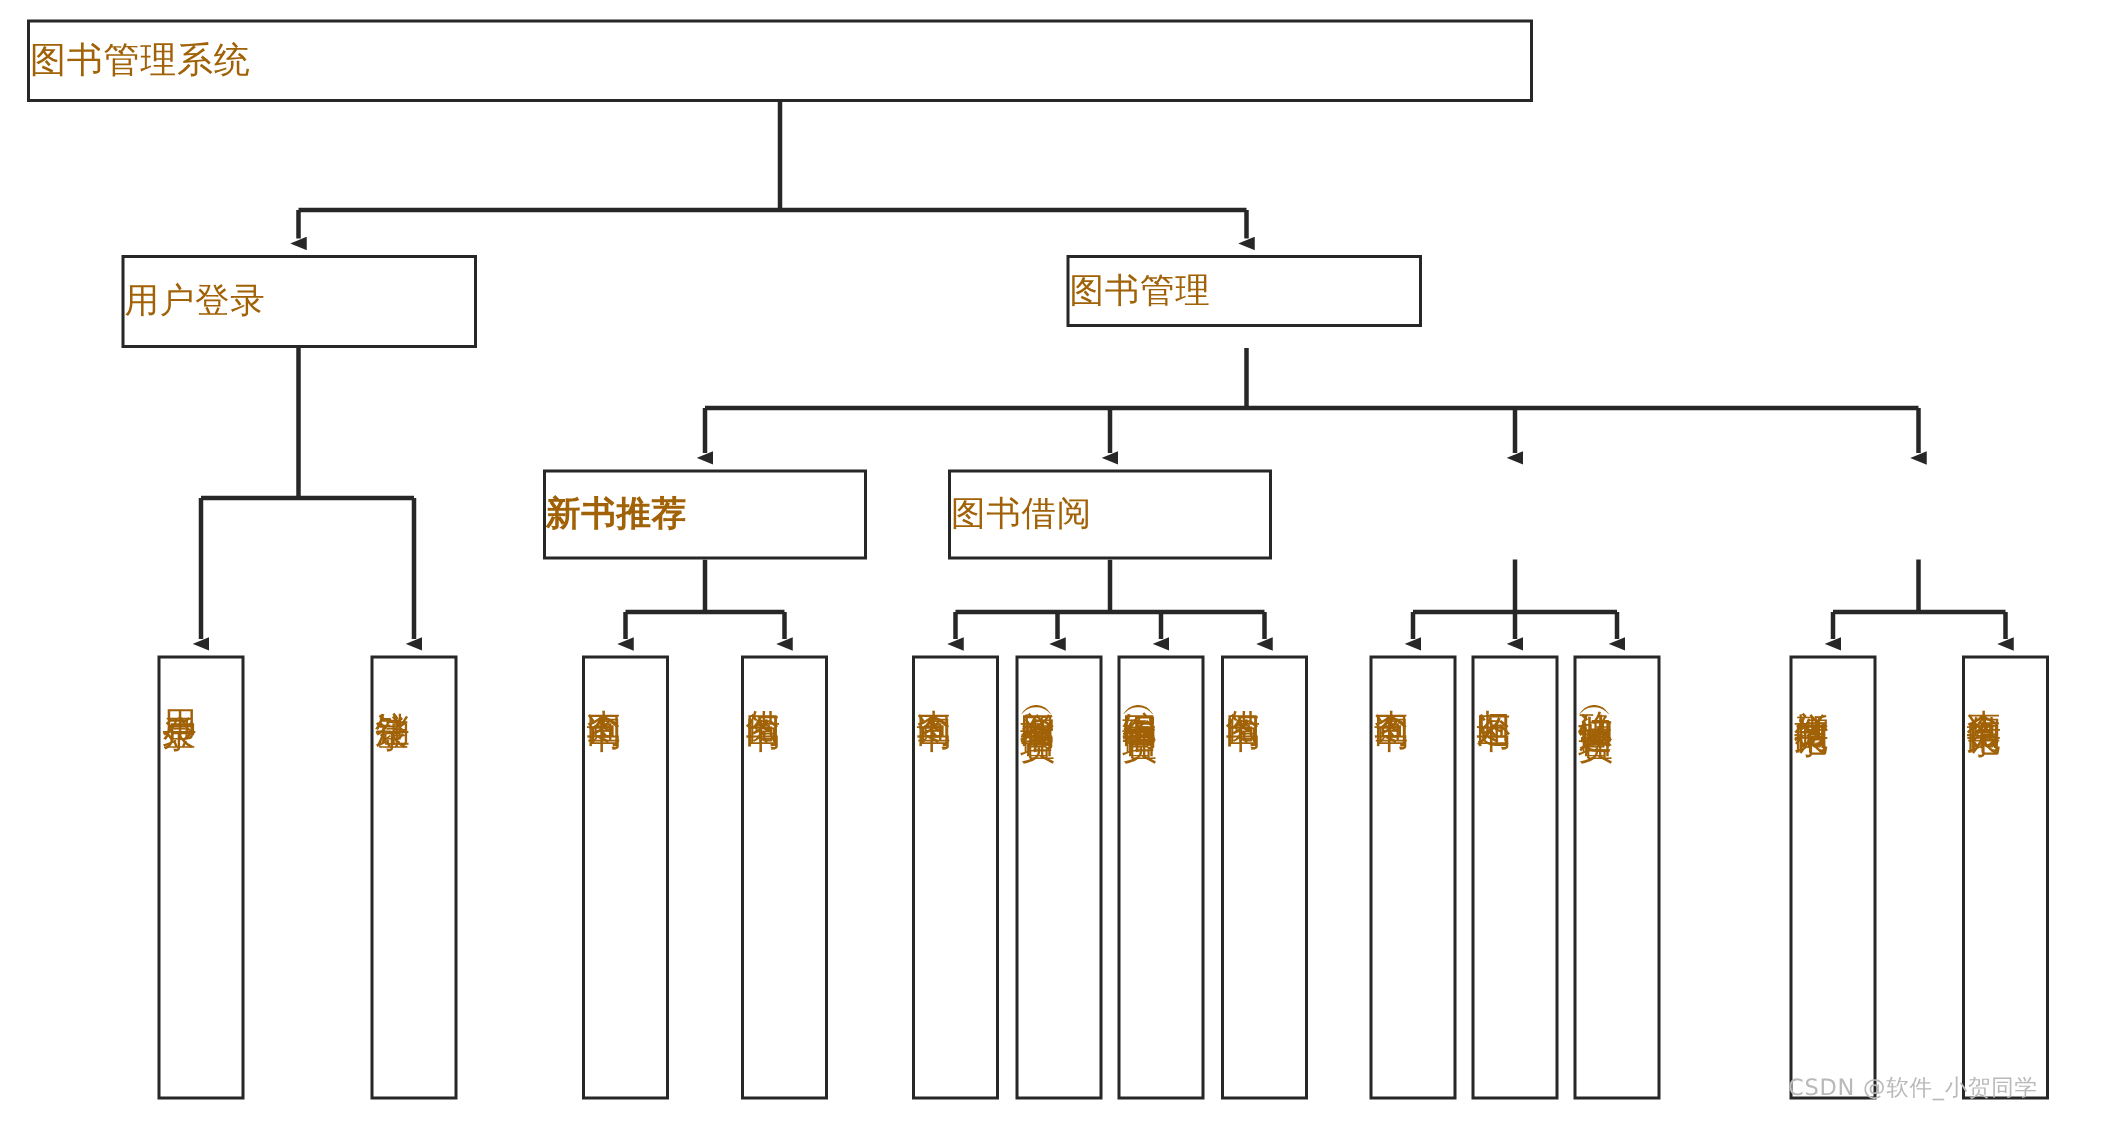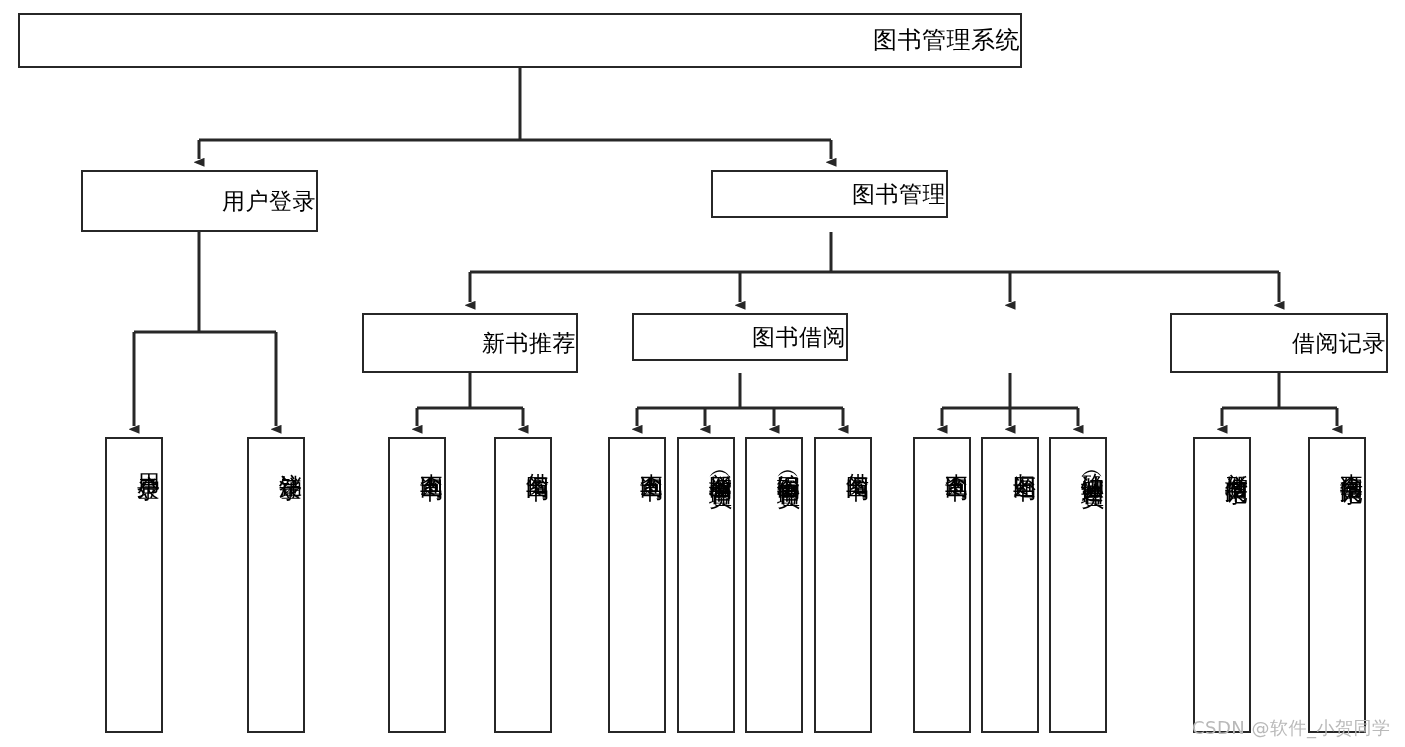--- a/index.html
+++ b/index.html
@@ -26,22 +26,22 @@
     height: 747px;
     pointer-events: none;
   }
   .node {
     position: absolute;
     box-sizing: border-box;
     background: #ffffff;
     border: 2.5px solid #272727;
     display: flex;
     align-items: center;
-    justify-content: flex-end;
-    color: #000000;
+    justify-content: flex-start;
+    color: #a16207;
   }
   .node .label {
     display: block;
     text-align: center;
     line-height: 1.24;
     letter-spacing: 0.5px;
     white-space: pre-wrap;
   }
   
   .node.h .label {
@@ -57,21 +57,21 @@
   }
   .node.v .label {
     writing-mode: vertical-rl;
     text-orientation: upright;
     font-size: 23px;
     line-height: 1.05;
     letter-spacing: 2px;
   }
   .watermark {
     position: absolute;
-    font-size: 18px;
+    font-size: 15px;
     color: #b9b9b9;
     letter-spacing: 0.5px;
     white-space: nowrap;
     user-select: none;
   }
 </style>
 </head>
 <body>
 
 <div id="canvas">
@@ -130,28 +130,25 @@
     <span class="label">图书管理系统</span>
   </div>
 
   <div class="node h" style="left:81px; top:170px; width:237px; height:62px;">
     <span class="label">用户登录</span>
   </div>
   <div class="node h" style="left:711px; top:170px; width:237px; height:48px;">
     <span class="label">图书管理</span>
   </div>
 
-  <div class="node h" style="left:362px; top:313px; width:216px; height:60px;">
+  <div class="node h" style="left:362px; top:313px; width:216px; height:60px;font-weight:bold;">
     <span class="label">新书推荐</span>
   </div>
-  <div class="node h" style="left:632px; top:313px; width:216px; height:48px;">
+  <div class="node h" style="left:632px; top:313px; width:216px; height:60px;">
     <span class="label">图书借阅</span>
-  </div>
-  <div class="node h" style="left:1170px; top:313px; width:218px; height:60px;">
-    <span class="label">借阅记录</span>
   </div>
 
   <div class="node v" style="left:105px; top:437px; width:58px; height:296px;">
     <span class="label">用户登录</span>
   </div>
   <div class="node v" style="left:247px; top:437px; width:58px; height:296px;">
     <span class="label">注销登录</span>
   </div>
 
   <div class="node v" style="left:388px; top:437px; width:58px; height:296px;">

